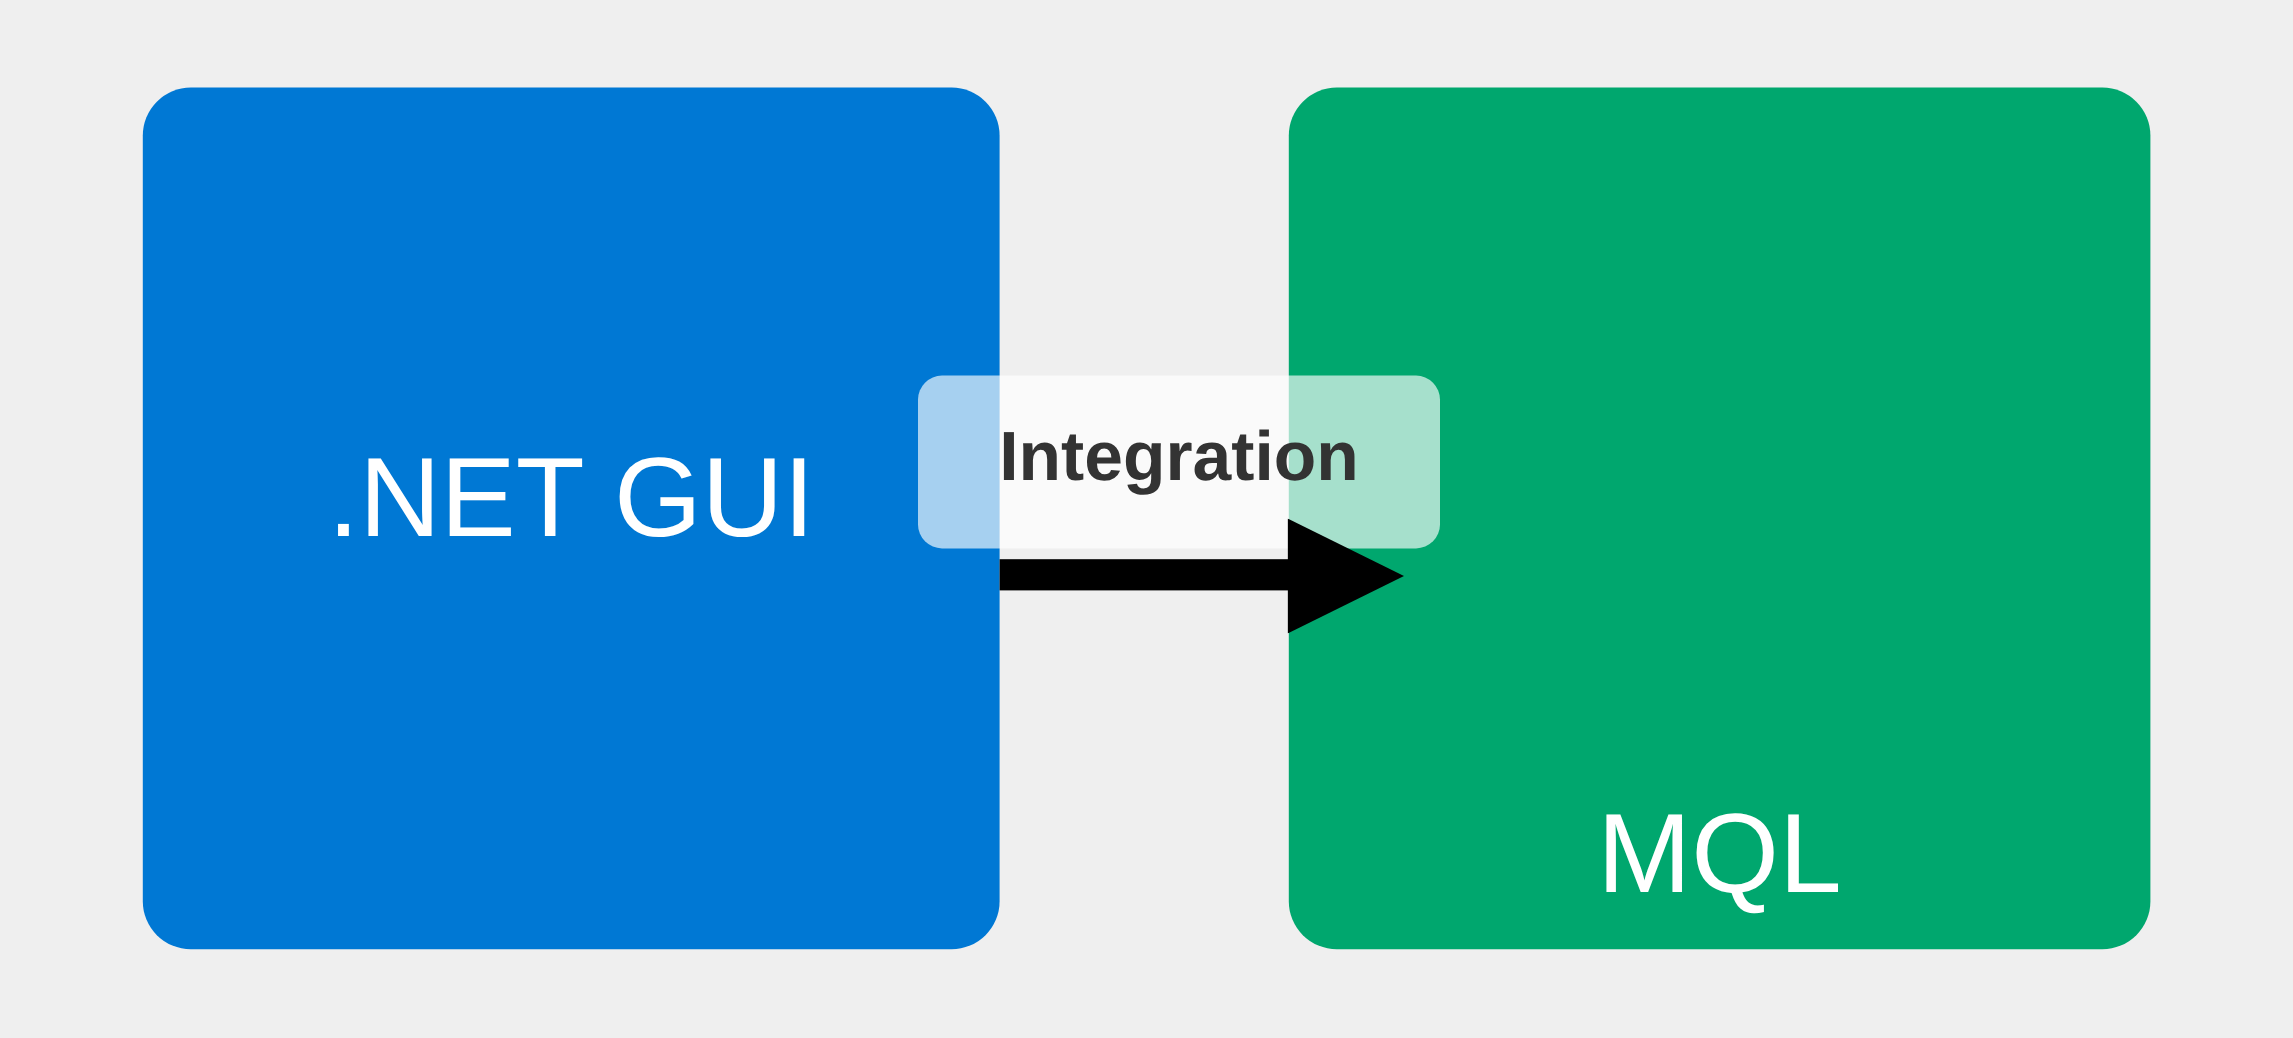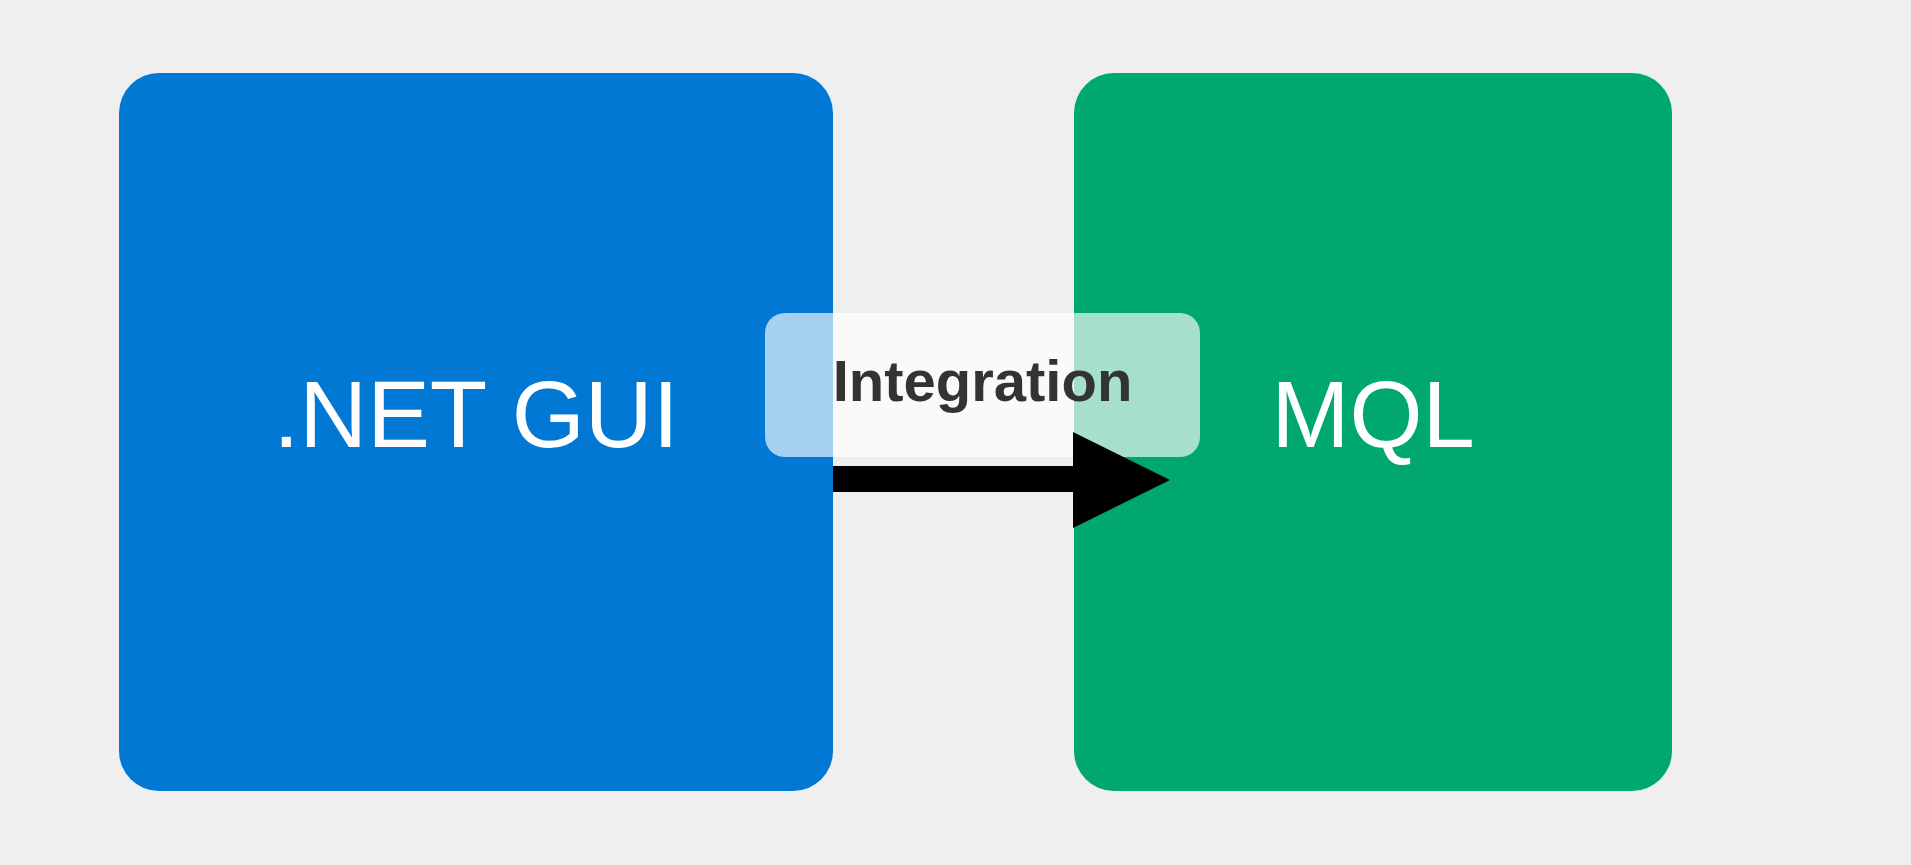--- a/index.html
+++ b/index.html
@@ -23,21 +23,22 @@
     align-items: center;
     justify-content: center;
     z-index: 1;
   }
   .node-a {
     left: 119px;
     width: 714px;
   }
   .node-b {
     left: 1074px;
-    width: 598px;
+    width: 718px;
+    align-items: flex-end;
   }
   .node-label {
     font-size: 94px;
     font-weight: 400;
     line-height: 1;
     position: relative;
     top: -33px;
     white-space: nowrap;
     margin-top: 31px;
   }

